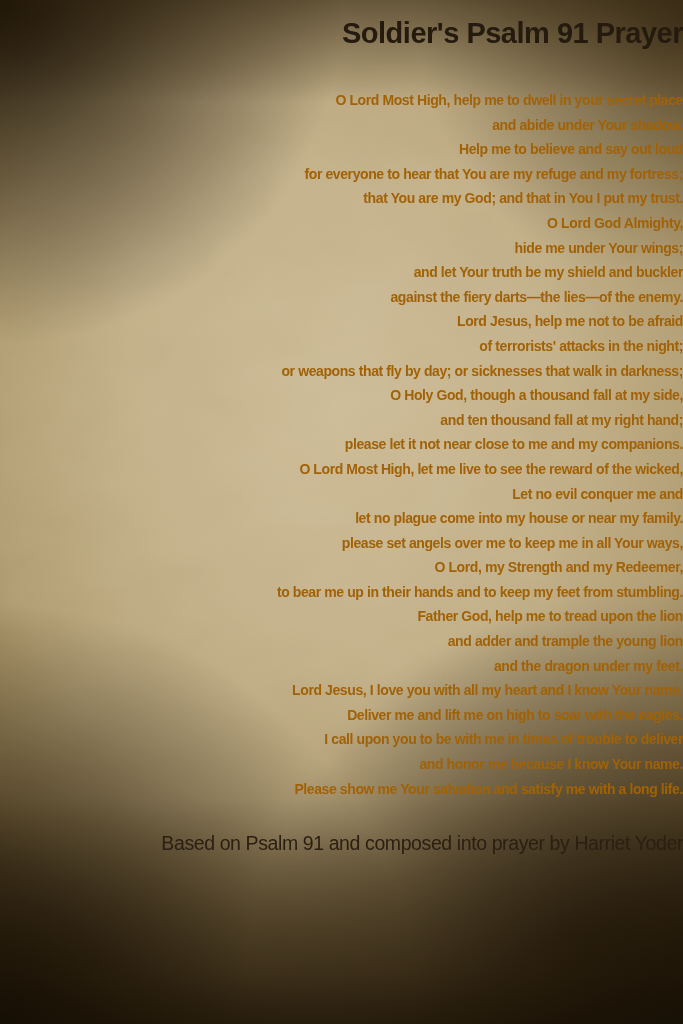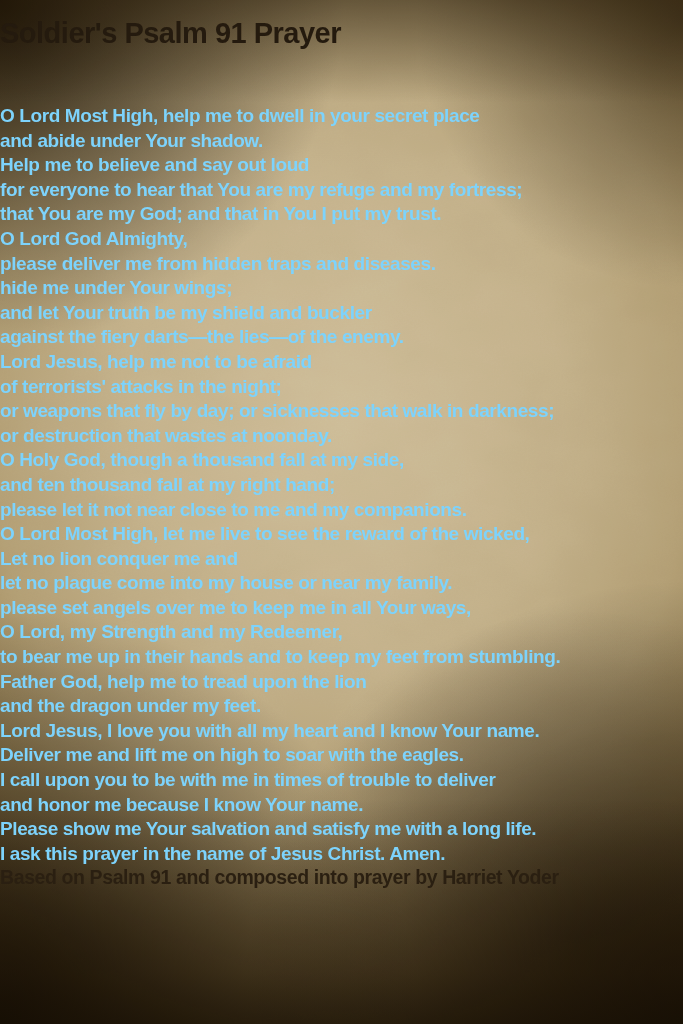--- a/index.html
+++ b/index.html
@@ -32,44 +32,45 @@
     inset: 0;
     width: 100%;
     height: 100%;
     opacity: 0.5;
     mix-blend-mode: multiply;
     pointer-events: none;
   }
   .content {
     position: absolute;
     inset: 0;
-    text-align: left;
+    text-align: right;
     color: #281d10;
   }
   .title {
     margin-top: 17px;
     font-size: 29px;
     font-weight: bold;
     letter-spacing: -0.5px;
     color: #241a0e;
   }
   .poem {
-    margin-top: 54px;
-    font-size: 19px;
+    margin-top: 38px;
+    font-size: 14px;
     font-weight: bold;
     line-height: 24.6px;
     letter-spacing: -0.4px;
-    color: #7dd3fc;
+    color: #a16207;
   }
   .poem-line {
     white-space: nowrap;
   }
   .attribution {
+    margin-top: 31px;
     font-size: 19.5px;
-    font-weight: bold;
+    font-weight: normal;
     letter-spacing: -0.4px;
     color: #2a1f11;
   }
 </style>
 </head>
 <body>
 
 <div class="poster">
 
   <div class="poster-bg"></div>
@@ -96,43 +97,41 @@
   <div class="content">
     <div class="title">Soldier's Psalm 91 Prayer</div>
 
     <div class="poem">
         <div class="poem-line">O Lord Most High, help me to dwell in your secret place</div>
         <div class="poem-line">and abide under Your shadow.</div>
         <div class="poem-line">Help me to believe and say out loud</div>
         <div class="poem-line">for everyone to hear that You are my refuge and my fortress;</div>
         <div class="poem-line">that You are my God; and that in You I put my trust.</div>
         <div class="poem-line">O Lord God Almighty,</div>
-        <div class="poem-line">please deliver me from hidden traps and diseases.</div>
         <div class="poem-line">hide me under Your wings;</div>
         <div class="poem-line">and let Your truth be my shield and buckler</div>
         <div class="poem-line">against the fiery darts—the lies—of the enemy.</div>
         <div class="poem-line">Lord Jesus, help me not to be afraid</div>
         <div class="poem-line">of terrorists' attacks in the night;</div>
         <div class="poem-line">or weapons that fly by day; or sicknesses that walk in darkness;</div>
-        <div class="poem-line">or destruction that wastes at noonday.</div>
         <div class="poem-line">O Holy God, though a thousand fall at my side,</div>
         <div class="poem-line">and ten thousand fall at my right hand;</div>
         <div class="poem-line">please let it not near close to me and my companions.</div>
         <div class="poem-line">O Lord Most High, let me live to see the reward of the wicked,</div>
-        <div class="poem-line">Let no lion conquer me and</div>
+        <div class="poem-line">Let no evil conquer me and</div>
         <div class="poem-line">let no plague come into my house or near my family.</div>
         <div class="poem-line">please set angels over me to keep me in all Your ways,</div>
         <div class="poem-line">O Lord, my Strength and my Redeemer,</div>
         <div class="poem-line">to bear me up in their hands and to keep my feet from stumbling.</div>
         <div class="poem-line">Father God, help me to tread upon the lion</div>
+        <div class="poem-line">and adder and trample the young lion</div>
         <div class="poem-line">and the dragon under my feet.</div>
         <div class="poem-line">Lord Jesus, I love you with all my heart and I know Your name.</div>
         <div class="poem-line">Deliver me and lift me on high to soar with the eagles.</div>
         <div class="poem-line">I call upon you to be with me in times of trouble to deliver</div>
         <div class="poem-line">and honor me because I know Your name.</div>
         <div class="poem-line">Please show me Your salvation and satisfy me with a long life.</div>
-        <div class="poem-line">I ask this prayer in the name of Jesus Christ. Amen.</div>
       </div>
 
     <div class="attribution">Based on Psalm 91 and composed into prayer by Harriet Yoder</div>
   </div>
 
 </div>
 
 </body></html>

